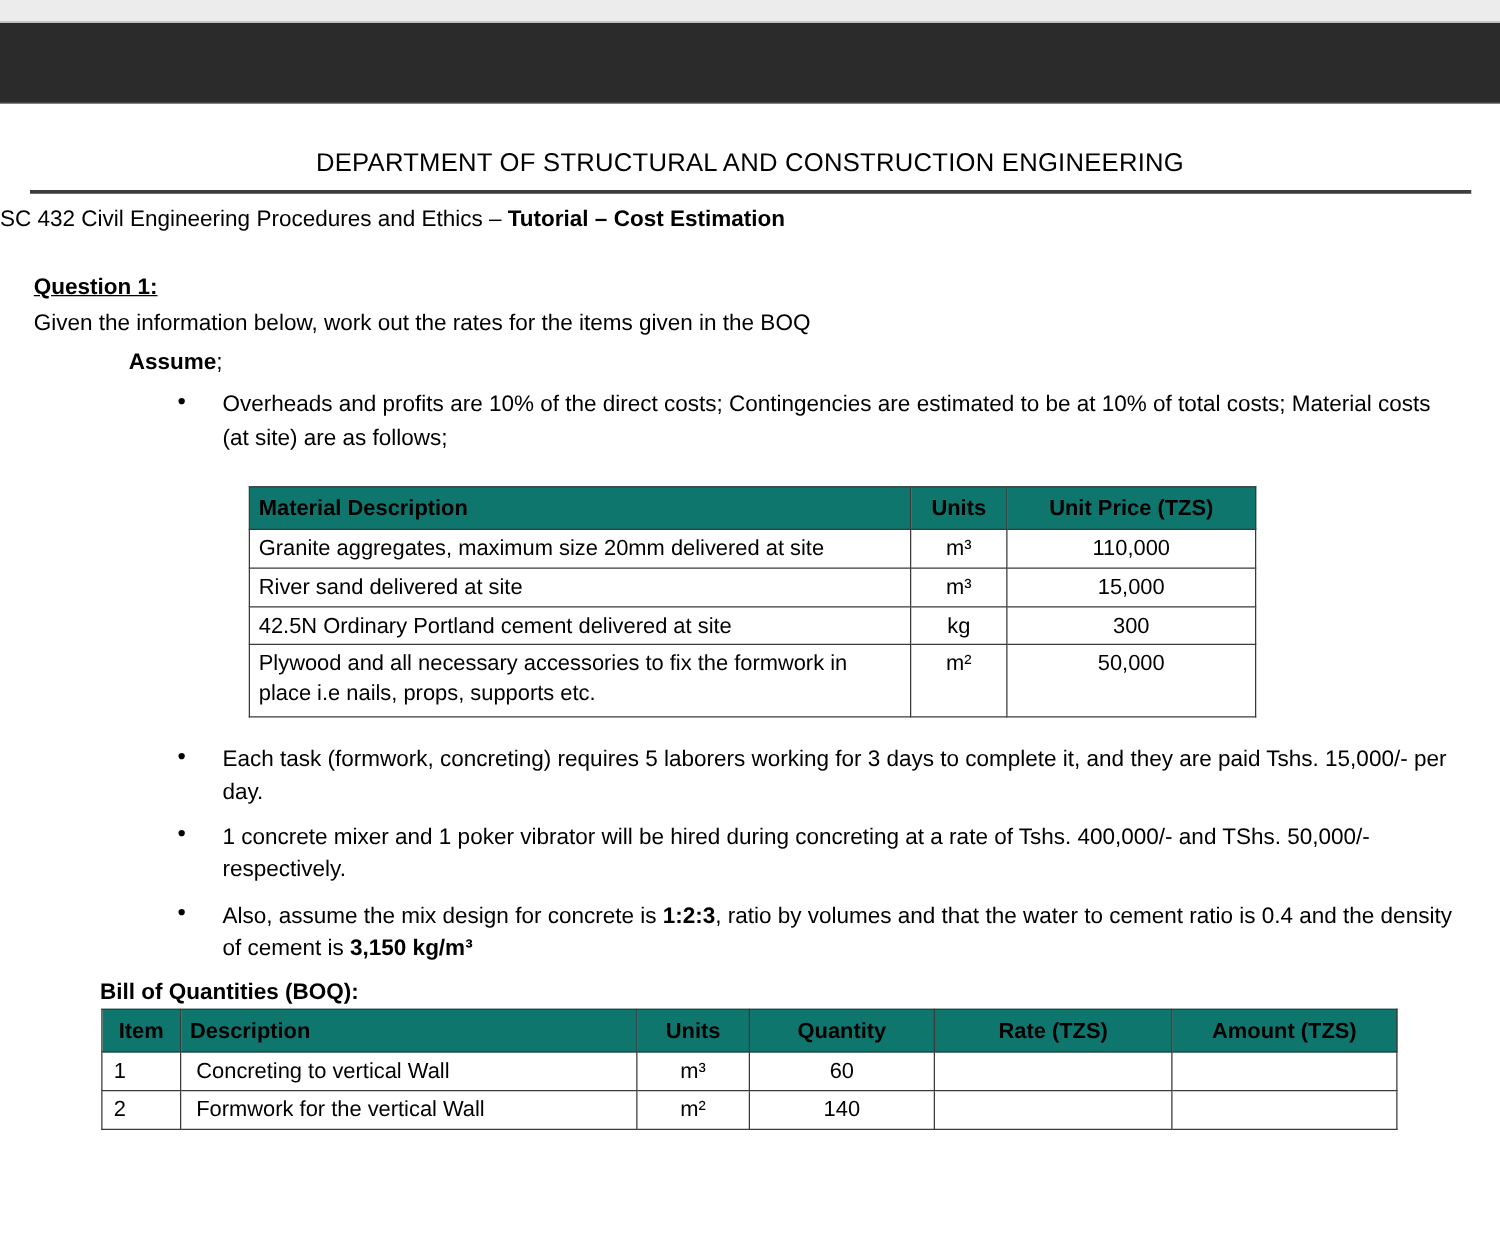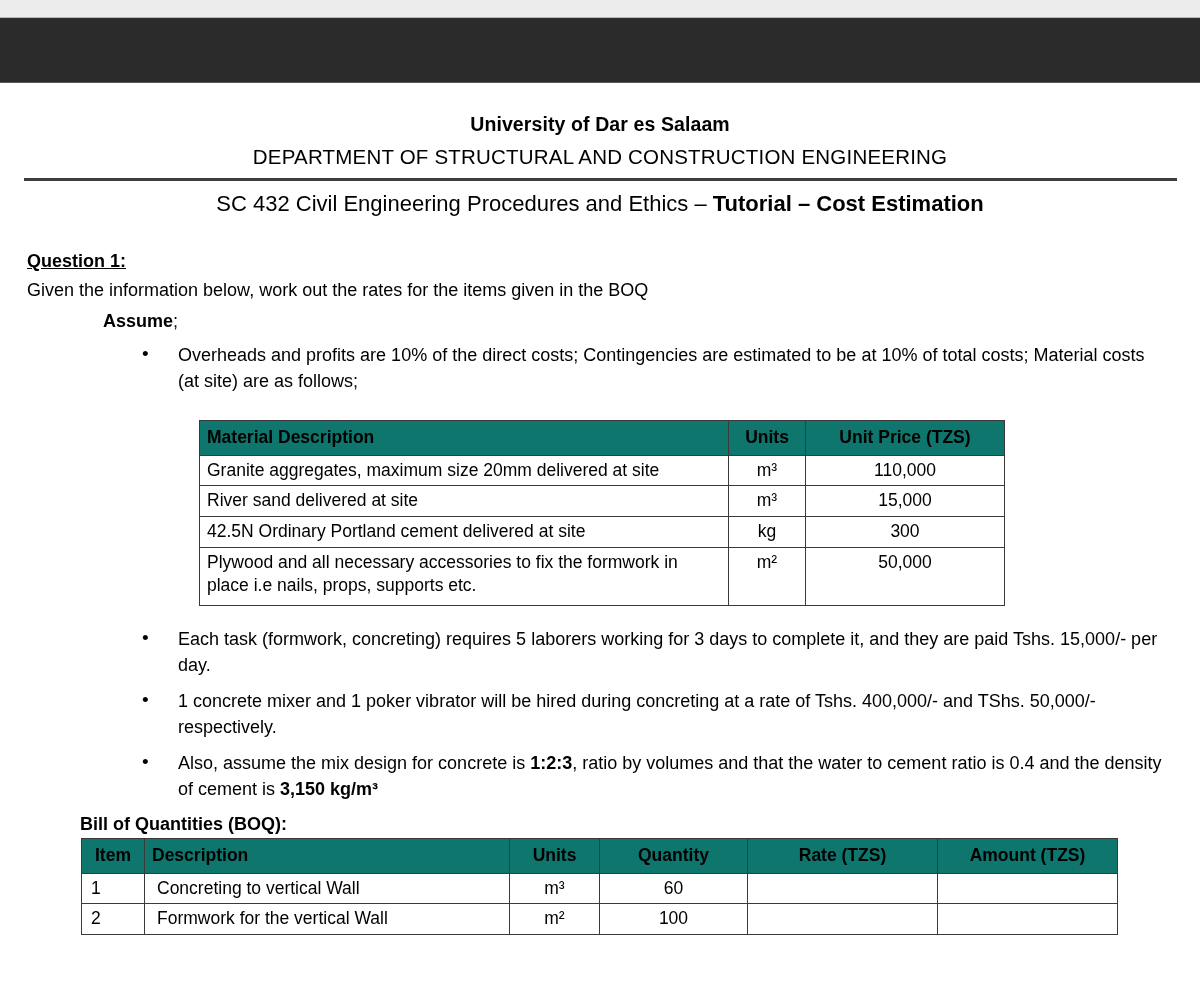--- a/index.html
+++ b/index.html
@@ -66,22 +66,21 @@
     line-height: 1.35;
     margin-top: 6px;
     letter-spacing: 0.2px;
   }
   .title-rule {
     width: 1153px;
     margin: 7px auto 0 auto;
     border-top: 3px solid #3d3d3d;
   }
   .doc-course {
-    text-align: center;
-    font-size: 22px;
+    font-size: 18px;
     margin-top: 9px;
     line-height: 1.3;
   }
   .doc-course b { font-weight: bold; }
 
   
   .q-heading {
     margin: 32px 0 0 27px;
     font-size: 18px;
     font-weight: bold;
@@ -194,21 +193,20 @@
 <div id="app-chrome">
   <div class="chrome-light">
     <div class="chrome-light-glyphs">· · · · ·</div>
   </div>
   <div class="chrome-dark"></div>
 </div>
 
 <div id="doc-page">
 
   <div class="doc-title-block">
-    <div class="doc-univ">University of Dar es Salaam</div>
     <div class="doc-dept">DEPARTMENT OF STRUCTURAL AND CONSTRUCTION ENGINEERING</div>
     <div class="title-rule"></div>
     <div class="doc-course"><span>SC 432 Civil Engineering Procedures and Ethics – </span><b>Tutorial – Cost Estimation</b></div>
   </div>
 
   <div>
     <div class="q-heading">Question 1:</div>
     <div class="q-intro">Given the information below, work out the rates for the items given in the BOQ</div>
     <div class="assume-label"><span>Assume</span><span class="semi">;</span></div>
 
@@ -274,20 +272,20 @@
         <td class="c-desc">Concreting to vertical Wall</td>
         <td class="c-units">m³</td>
         <td class="c-qty">60</td>
         <td class="c-rate"></td>
         <td class="c-amount"></td>
       </tr>
       <tr>
         <td class="c-item">2</td>
         <td class="c-desc">Formwork for the vertical Wall</td>
         <td class="c-units">m²</td>
-        <td class="c-qty">100</td>
+        <td class="c-qty">140</td>
         <td class="c-rate"></td>
         <td class="c-amount"></td>
       </tr>
     </tbody>
   </table>
 
 </div>
 
 </body></html>

